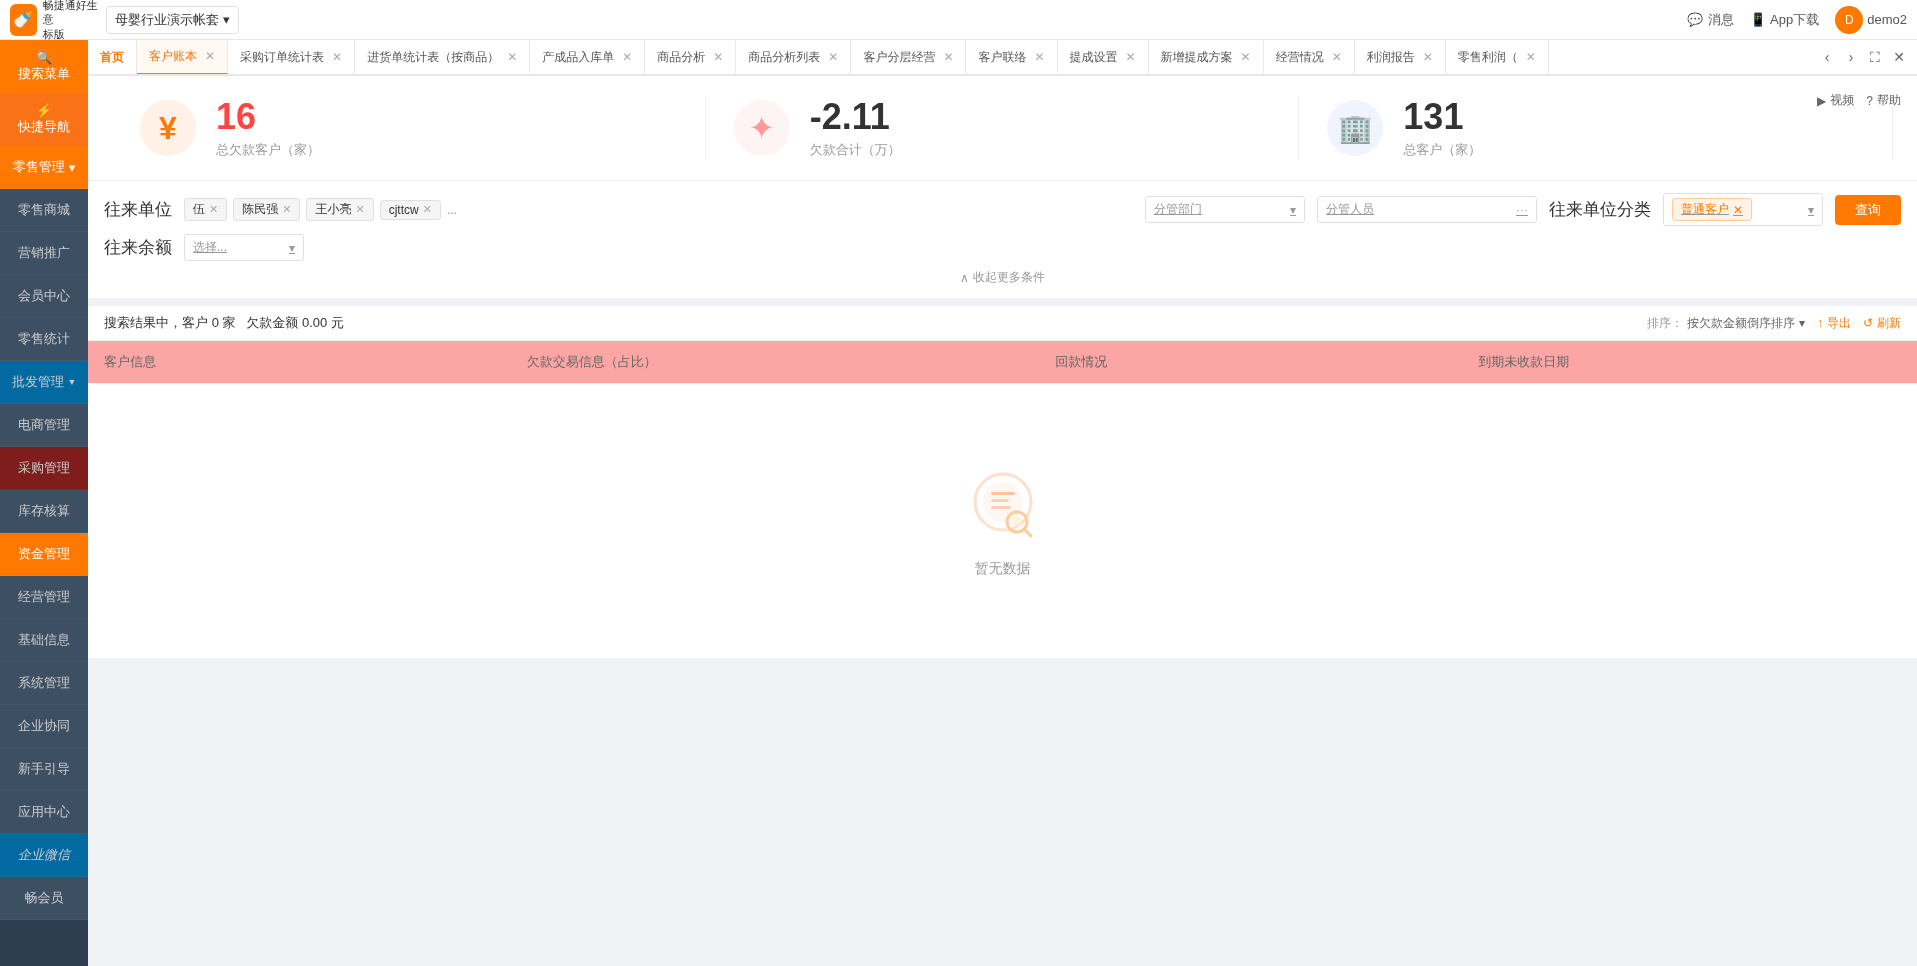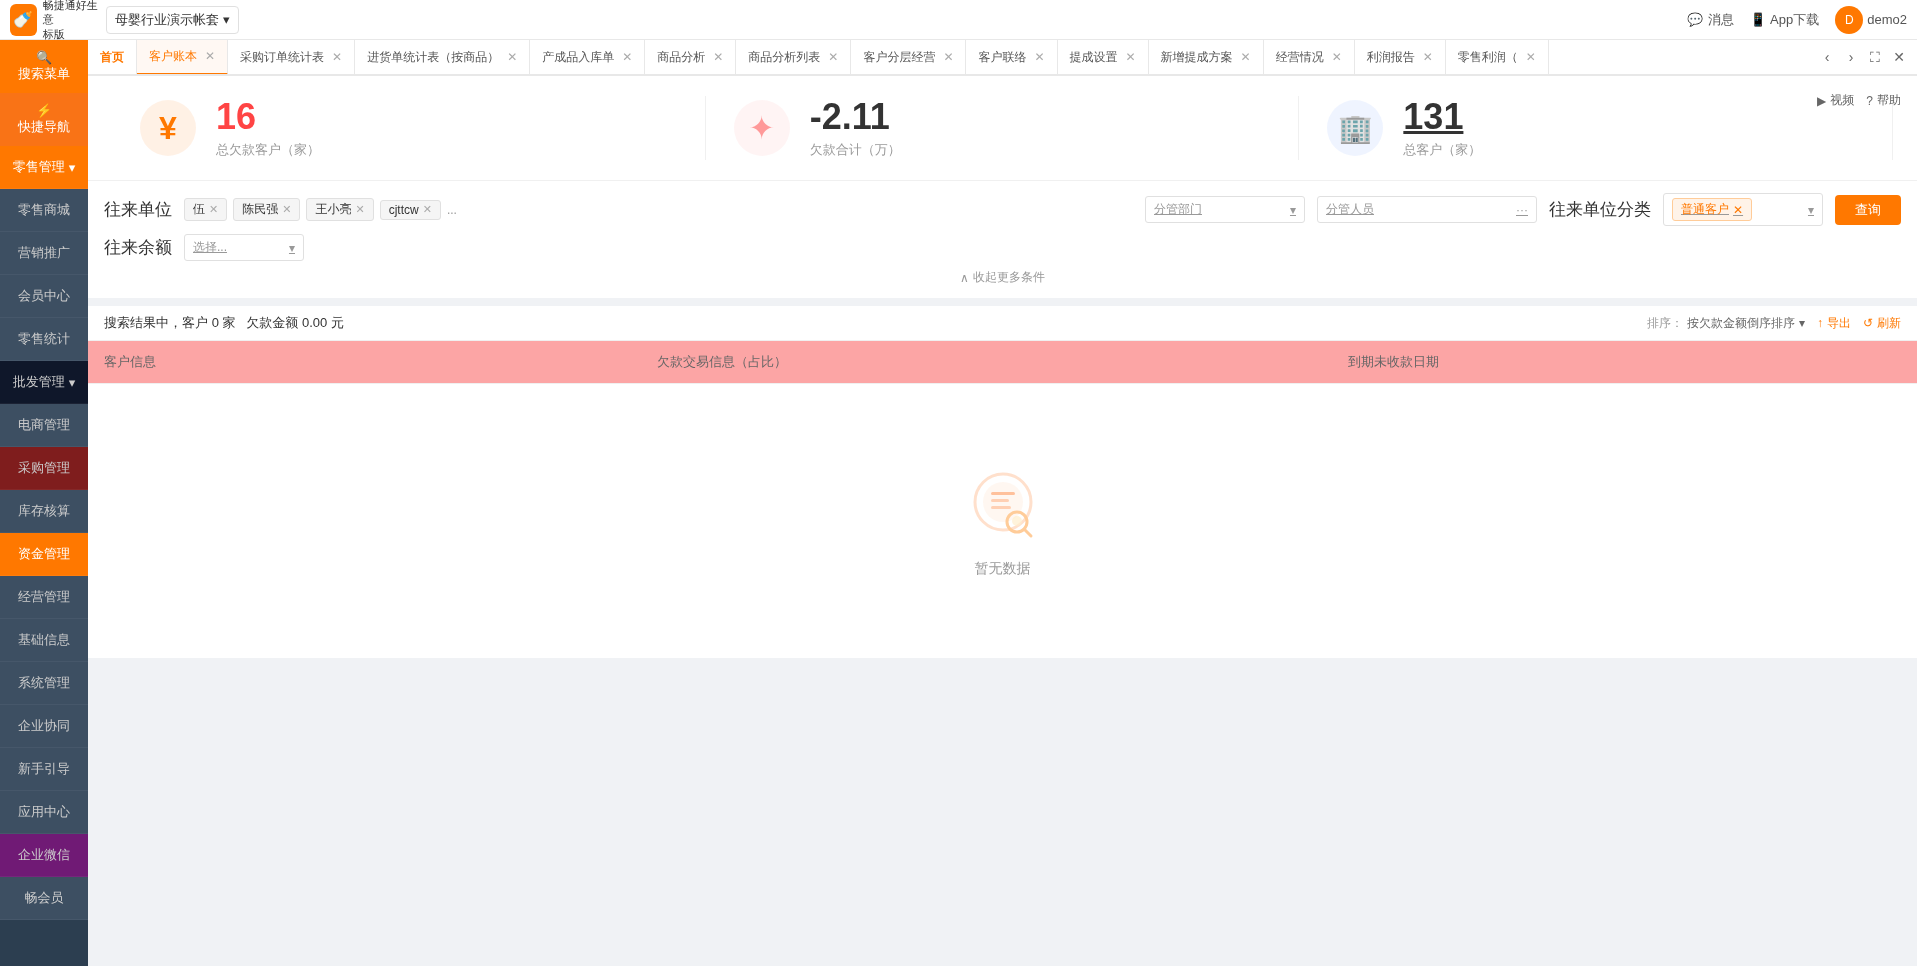--- a/index.html
+++ b/index.html
@@ -137,35 +137,35 @@
       <div>快捷导航</div>
     </div>
     <div class="sidebar-item active has-arrow" style="background:#ff7800;color:white;">
       <span>零售管理</span>
       <span>▾</span>
     </div>
     <div class="sidebar-item" style="background:#3d4f62;">零售商城</div>
     <div class="sidebar-item" style="background:#3d4f62;">营销推广</div>
     <div class="sidebar-item" style="background:#3d4f62;">会员中心</div>
     <div class="sidebar-item" style="background:#3d4f62;">零售统计</div>
-    <div class="sidebar-item has-arrow" style="background:#0f172a;color:#ccc;display:flex;align-items:center;justify-content:center;gap:4px;">
+    <div class="sidebar-item has-arrow" style="background:#0369a1;color:#ccc;display:flex;align-items:center;justify-content:center;gap:4px;font-family:Liberation Mono, monospace;">
       <span>批发管理</span>
       <span>▾</span>
     </div>
     <div class="sidebar-item" style="background:#3d4f62;">电商管理</div>
     <div class="sidebar-item" style="background:#7f1d1d;">采购管理</div>
     <div class="sidebar-item" style="background:#3d4f62;">库存核算</div>
     <div class="sidebar-item active" style="background:#ff7800;color:white;">资金管理</div>
     <div class="sidebar-item" style="background:#3d4f62;">经营管理</div>
     <div class="sidebar-item" style="background:#3d4f62;">基础信息</div>
     <div class="sidebar-item" style="background:#3d4f62;">系统管理</div>
     <div class="sidebar-item" style="background:#3d4f62;">企业协同</div>
     <div class="sidebar-item" style="background:#3d4f62;">新手引导</div>
     <div class="sidebar-item" style="background:#3d4f62;">应用中心</div>
-    <div class="sidebar-item" style="background:#701a75;">企业微信</div>
+    <div class="sidebar-item" style="background:#0369a1;font-style:italic;">企业微信</div>
     <div class="sidebar-item" style="background:#3d4f62;">畅会员</div>
   </div>
 
   <div class="content-area">
 
     <div class="tab-bar">
       <div class="tab home">首页</div>
       <div class="tab active">
         客户账本
         <span class="close-btn">✕</span>
@@ -253,21 +253,21 @@
             </div>
             <div class="stat-label">欠款合计（万）</div>
           </div>
         </div>
 
         <div class="stat-item">
           <div class="stat-icon-area">
             <div class="stat-icon-circle stat-icon-blue" style="font-size:28px;">🏢</div>
           </div>
           <div class="stat-text-area">
-            <div class="stat-number" style="text-decoration:underline;">
+            <div class="stat-number" style="">
               <span>131</span>
             </div>
             <div class="stat-label">总客户（家）</div>
           </div>
         </div>
 
         <div class="video-help">
           <span>
             <span>▶</span>
             <span>视频</span>
@@ -366,20 +366,21 @@
             <span>↺</span>
             <span>刷新</span>
           </div>
         </div>
       </div>
 
       <div class="data-table">
         <div class="table-header">
           <div class="col-customer">客户信息</div>
           <div class="col-debt">欠款交易信息（占比）</div>
+          <div class="col-collection">回款情况</div>
           <div class="col-date">到期未收款日期</div>
         </div>
 
         <div class="empty-state">
           <div class="empty-icon">
             <svg width="80" height="80" viewBox="0 0 80 80" xmlns="http://www.w3.org/2000/svg">
               <circle cx="40" cy="38" r="28" fill="none" stroke="#ffccaa" stroke-width="3" opacity="0.6"></circle>
               <circle cx="40" cy="38" r="20" fill="#fff5ee" opacity="0.8"></circle>
 
               <rect x="28" y="28" width="24" height="3" rx="1.5" fill="#ffaa77" opacity="0.7"></rect>

